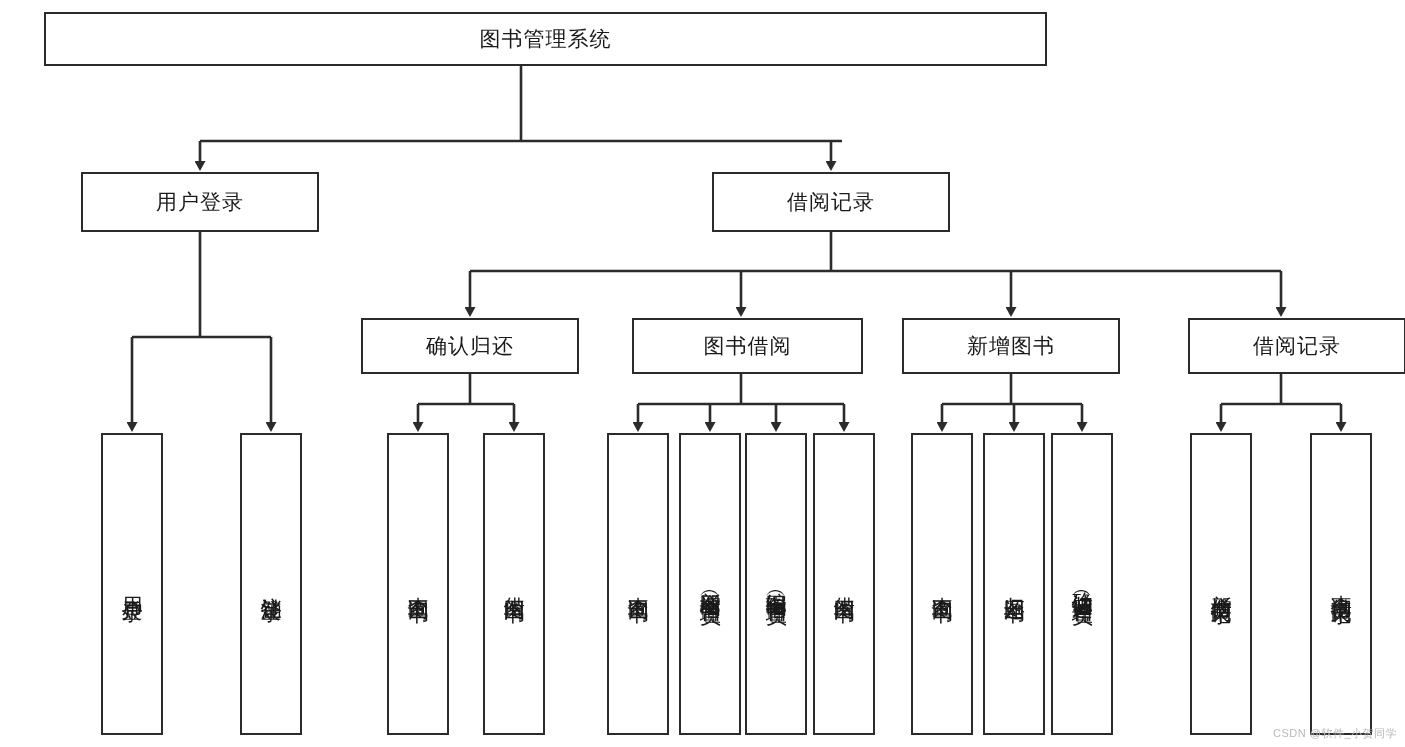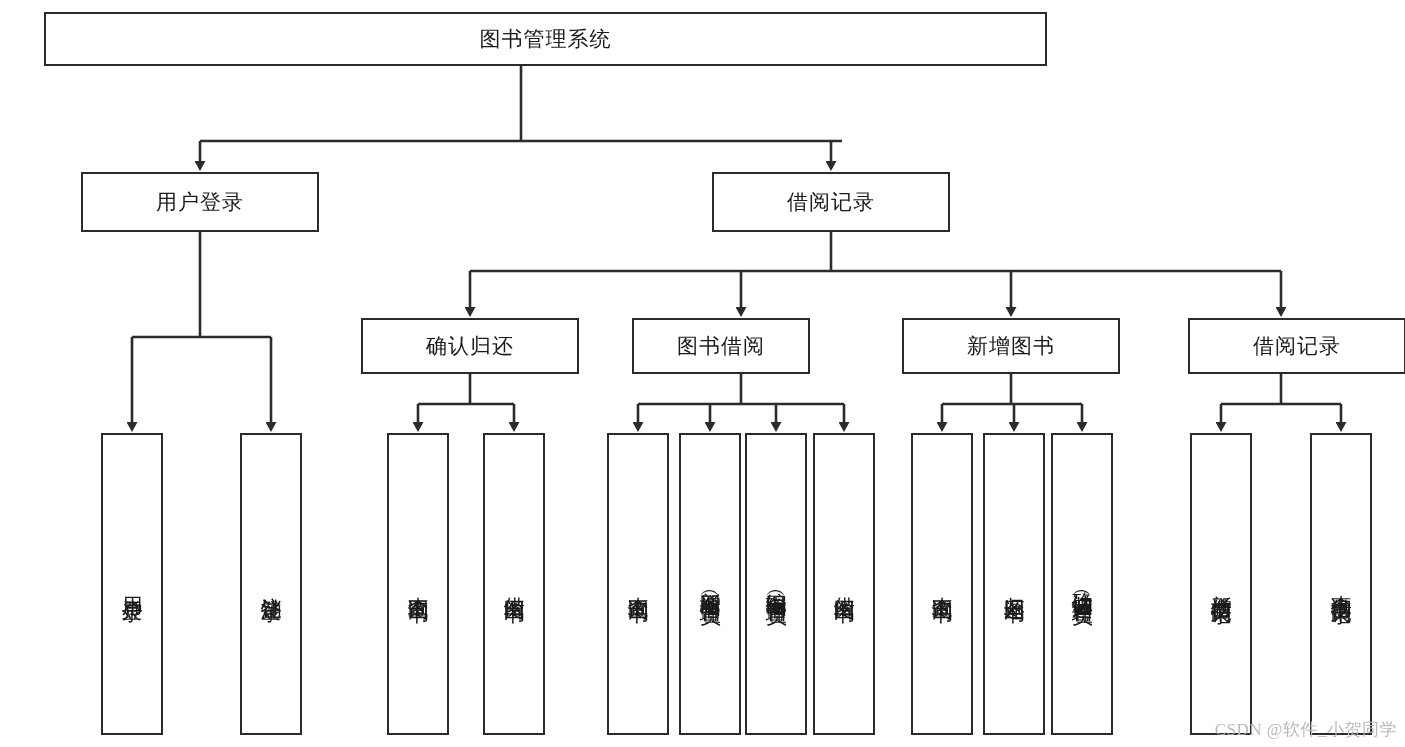--- a/index.html
+++ b/index.html
@@ -51,25 +51,25 @@
   }
   .node.vert .vtext {
     writing-mode: vertical-rl;
     text-orientation: upright;
     display: block;
   }
   #watermark {
     position: absolute;
     right: 8px;
     bottom: 6px;
-    font-size: 17px;
+    font-size: 11px;
     color: #b9b9b9;
     letter-spacing: 0.5px;
     white-space: nowrap;
-    font-family: Liberation Serif, serif;
+    font-family: Liberation Sans, sans-serif;
   }
 </style>
 </head>
 <body>
 
 <div id="canvas">
 
   <svg id="edges" viewBox="0 0 1405 747">
     <defs>
       <marker id="arrow" markerWidth="10" markerHeight="11" refX="1" refY="5.5" orient="auto" markerUnits="userSpaceOnUse">
@@ -127,21 +127,21 @@
   <div class="node horiz" style="left:81px;top:172px;width:238px;height:60px;">
     <span>用户登录</span>
   </div>
   <div class="node horiz" style="left:712px;top:172px;width:238px;height:60px;">
     <span>借阅记录</span>
   </div>
 
   <div class="node horiz" style="left:361px;top:318px;width:218px;height:56px;">
     <span>确认归还</span>
   </div>
-  <div class="node horiz" style="left:632px;top:318px;width:178px;height:56px;">
+  <div class="node horiz" style="left:632px;top:318px;width:231px;height:56px;">
     <span>图书借阅</span>
   </div>
   <div class="node horiz" style="left:902px;top:318px;width:218px;height:56px;">
     <span>新增图书</span>
   </div>
   <div class="node horiz" style="left:1172px;top:318px;width:218px;height:56px;margin-left:16px;">
     <span>借阅记录</span>
   </div>
 
   <div class="node vert" style="left:101px;top:433px;width:62px;height:302px;">

